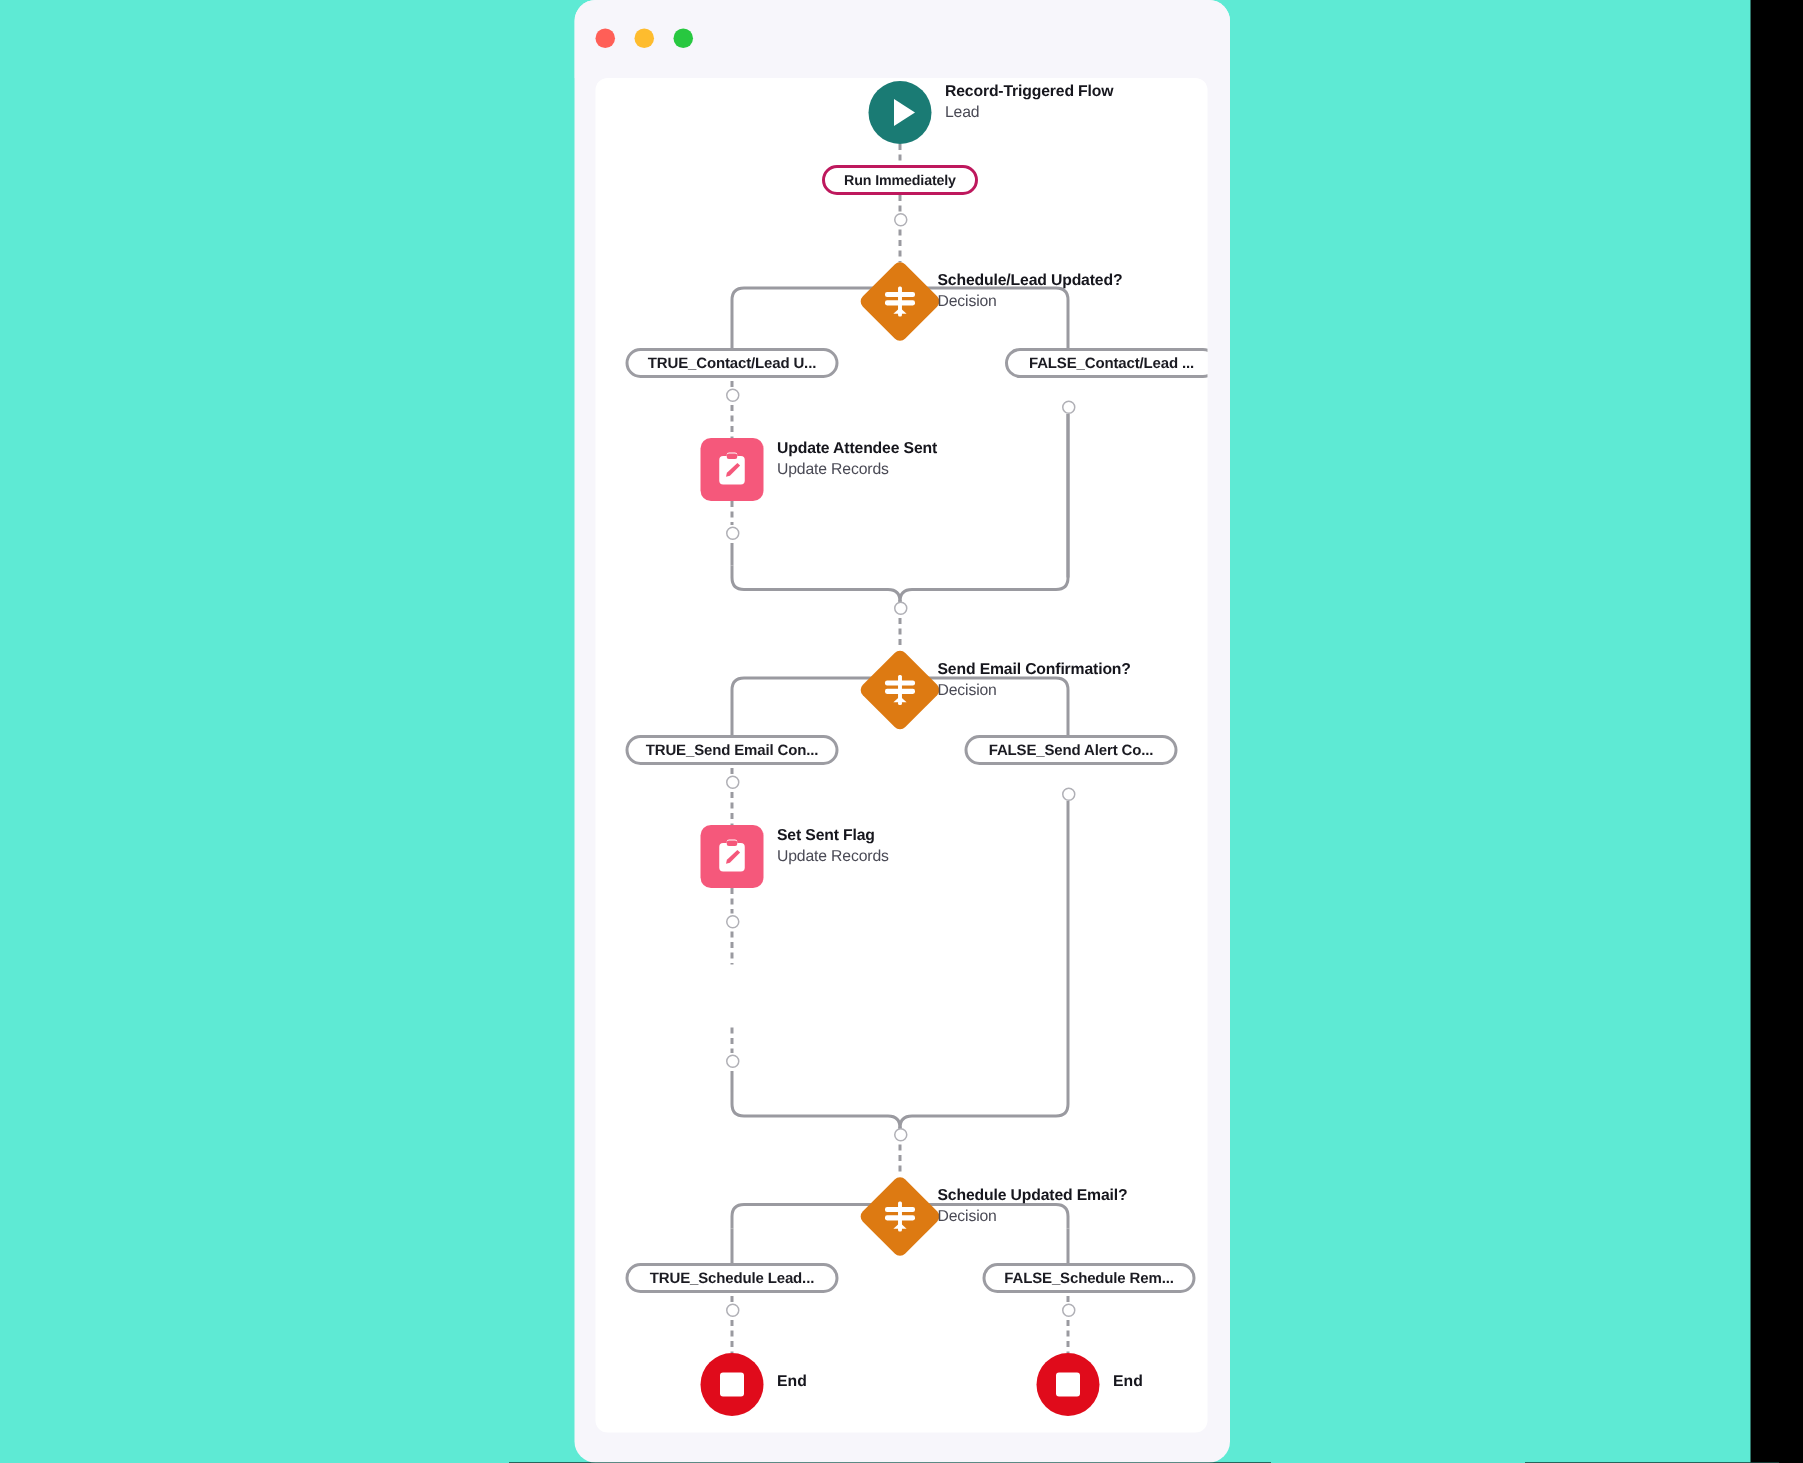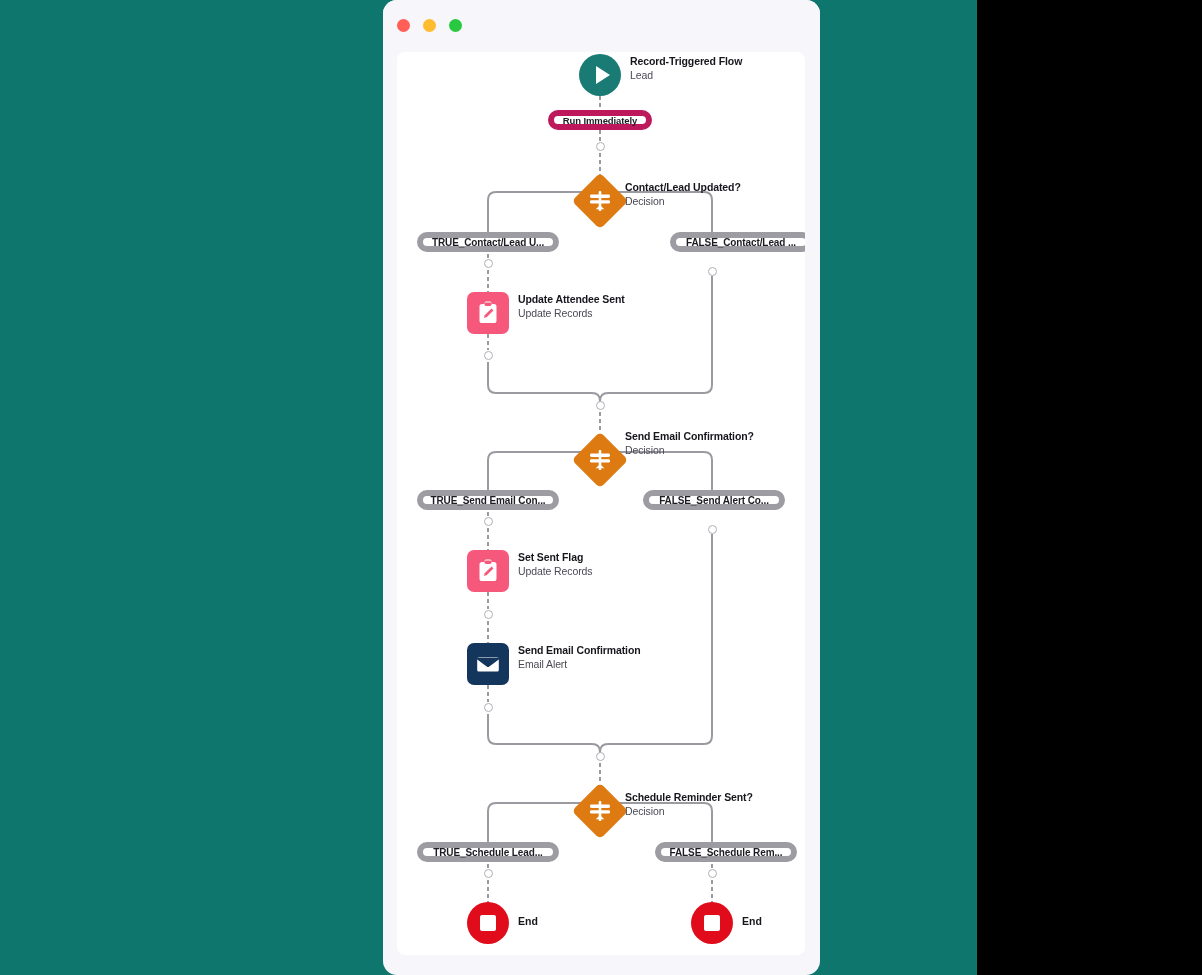--- a/index.html
+++ b/index.html
@@ -5,23 +5,23 @@
   * { box-sizing: border-box; margin: 0; padding: 0; }
   html, body {
     width: 1202px;
     height: 975px;
     background: #000000;
     font-family: "Liberation Sans", sans-serif;
     overflow: hidden;
   }
   .stage {
     position: relative;
-    width: 977px;
+    width: 1167px;
     height: 975px;
-    background: #0f766e;
+    background: #5eead4;
   }
   
   .window {
     position: absolute;
     left: 383px;
     top: 0px;
     width: 437px;
     height: 975px;
     background: #f7f6fb;
     border-radius: 14px;
@@ -113,21 +113,21 @@
     border-left: 14px solid #ffffff;
     border-top: 9px solid transparent;
     border-bottom: 9px solid transparent;
     margin-left: 5px;
   }
 
   
   .pill {
     position: absolute;
     height: 20px;
-    border: 6px solid #be185d;
+    border: 2px solid #be185d;
     border-radius: 11px;
     background: #ffffff;
     display: flex;
     align-items: center;
     justify-content: center;
     padding: 0 10px;
     font-size: 9.5px;
     font-weight: bold;
     color: #1b1b22;
     letter-spacing: -0.1px;
@@ -310,21 +310,21 @@
             <svg width="26" height="26" viewBox="0 0 26 26">
               <rect x="11.7" y="3" width="2.6" height="20" rx="1" fill="#ffffff"></rect>
               <rect x="3" y="6.6" width="20" height="3.4" rx="1.4" fill="#ffffff"></rect>
               <rect x="3" y="12.2" width="20" height="3.4" rx="1.4" fill="#ffffff"></rect>
               <path d="M13 17.2 L17.4 21.2 L8.6 21.2 Z" fill="#ffffff"></path>
             </svg>
           </span>
         </div>
         <div class="node" style="left:228px; top:128px;">
           <div class="node-label" style="margin-left:0;">
-            <div class="node-title">Contact/Lead Updated?</div>
+            <div class="node-title">Schedule/Lead Updated?</div>
             <div class="node-sub">Decision</div>
           </div>
         </div>
         <div class="pill branch" style="left:20px; top:180px; width:142px;">TRUE_Contact/Lead U...</div>
         <div class="pill branch" style="left:246px; top:180px; width:142px;margin-left:27px;">FALSE_Contact/Lead ...</div>
 
         <div class="node" style="left:70px; top:240px;">
           <div class="tile update">
             <svg width="26" height="26" viewBox="0 0 26 26">
               <rect x="4.5" y="4" width="17" height="19" rx="2.6" fill="#ffffff"></rect>
@@ -343,21 +343,21 @@
           <span class="diamond"></span>
           <span class="signpost">
             <svg width="26" height="26" viewBox="0 0 26 26">
               <rect x="11.7" y="3" width="2.6" height="20" rx="1" fill="#ffffff"></rect>
               <rect x="3" y="6.6" width="20" height="3.4" rx="1.4" fill="#ffffff"></rect>
               <rect x="3" y="12.2" width="20" height="3.4" rx="1.4" fill="#ffffff"></rect>
               <path d="M13 17.2 L17.4 21.2 L8.6 21.2 Z" fill="#ffffff"></path>
             </svg>
           </span>
         </div>
-        <div class="node" style="left:228px; top:377px;">
+        <div class="node" style="left:228px; top:387px;">
           <div class="node-label" style="margin-left:0;">
             <div class="node-title">Send Email Confirmation?</div>
             <div class="node-sub">Decision</div>
           </div>
         </div>
         <div class="pill branch" style="left:20px; top:438px; width:142px;">TRUE_Send Email Con...</div>
         <div class="pill branch" style="left:246px; top:438px; width:142px;">FALSE_Send Alert Co...</div>
 
         <div class="node" style="left:70px; top:498px;">
           <div class="tile update">
@@ -367,48 +367,35 @@
               <rect x="9.5" y="2.4" width="7" height="3.6" rx="1.4" fill="#f5587b"></rect>
               <path d="M16.6 8.6 L18.4 10.4 L11.6 17.2 L9.0 17.8 L9.6 15.2 Z" fill="#f5587b"></path>
             </svg>
           </div>
           <div class="node-label">
             <div class="node-title">Set Sent Flag</div>
             <div class="node-sub">Update Records</div>
           </div>
         </div>
 
-        <div class="node" style="left:70px; top:591px;">
-          <div class="tile email">
-            <svg width="26" height="26" viewBox="0 0 26 26">
-              <rect x="2.2" y="6" width="21.6" height="14.6" rx="1.6" fill="#ffffff"></rect>
-              <path d="M2.2 7.6 L13 15.4 L23.8 7.6 L23.8 6.6 L2.2 6.6 Z" fill="#14365c"></path>
-              <path d="M2.2 7.2 L13 15 L23.8 7.2" fill="none" stroke="#14365c" stroke-width="2.2" stroke-linejoin="round"></path>
-            </svg>
-          </div>
-          <div class="node-label">
-            <div class="node-title">Send Email Confirmation</div>
-            <div class="node-sub">Email Alert</div>
-          </div>
-        </div>
 
         <div class="diamond-wrap" style="left:176px; top:732px;">
           <span class="diamond"></span>
           <span class="signpost">
             <svg width="26" height="26" viewBox="0 0 26 26">
               <rect x="11.7" y="3" width="2.6" height="20" rx="1" fill="#ffffff"></rect>
               <rect x="3" y="6.6" width="20" height="3.4" rx="1.4" fill="#ffffff"></rect>
               <rect x="3" y="12.2" width="20" height="3.4" rx="1.4" fill="#ffffff"></rect>
               <path d="M13 17.2 L17.4 21.2 L8.6 21.2 Z" fill="#ffffff"></path>
             </svg>
           </span>
         </div>
         <div class="node" style="left:228px; top:738px;">
           <div class="node-label" style="margin-left:0;">
-            <div class="node-title">Schedule Reminder Sent?</div>
+            <div class="node-title">Schedule Updated Email?</div>
             <div class="node-sub">Decision</div>
           </div>
         </div>
         <div class="pill branch" style="left:20px; top:790px; width:142px;">TRUE_Schedule Lead...</div>
         <div class="pill branch" style="left:246px; top:790px; width:142px;margin-left:12px;">FALSE_Schedule Rem...</div>
 
         <div class="node" style="left:70px; top:850px;">
           <div class="end-circle">
             <span class="end-square"></span>
           </div>

